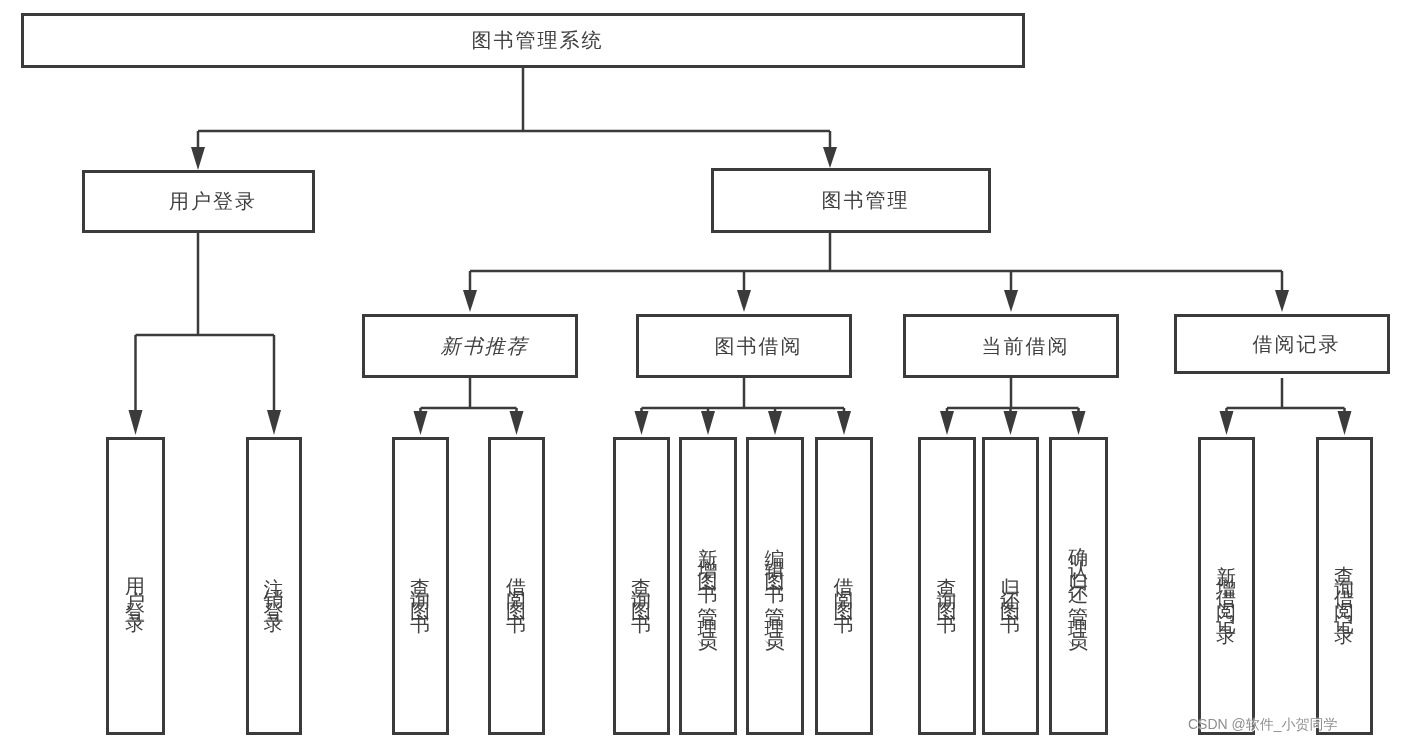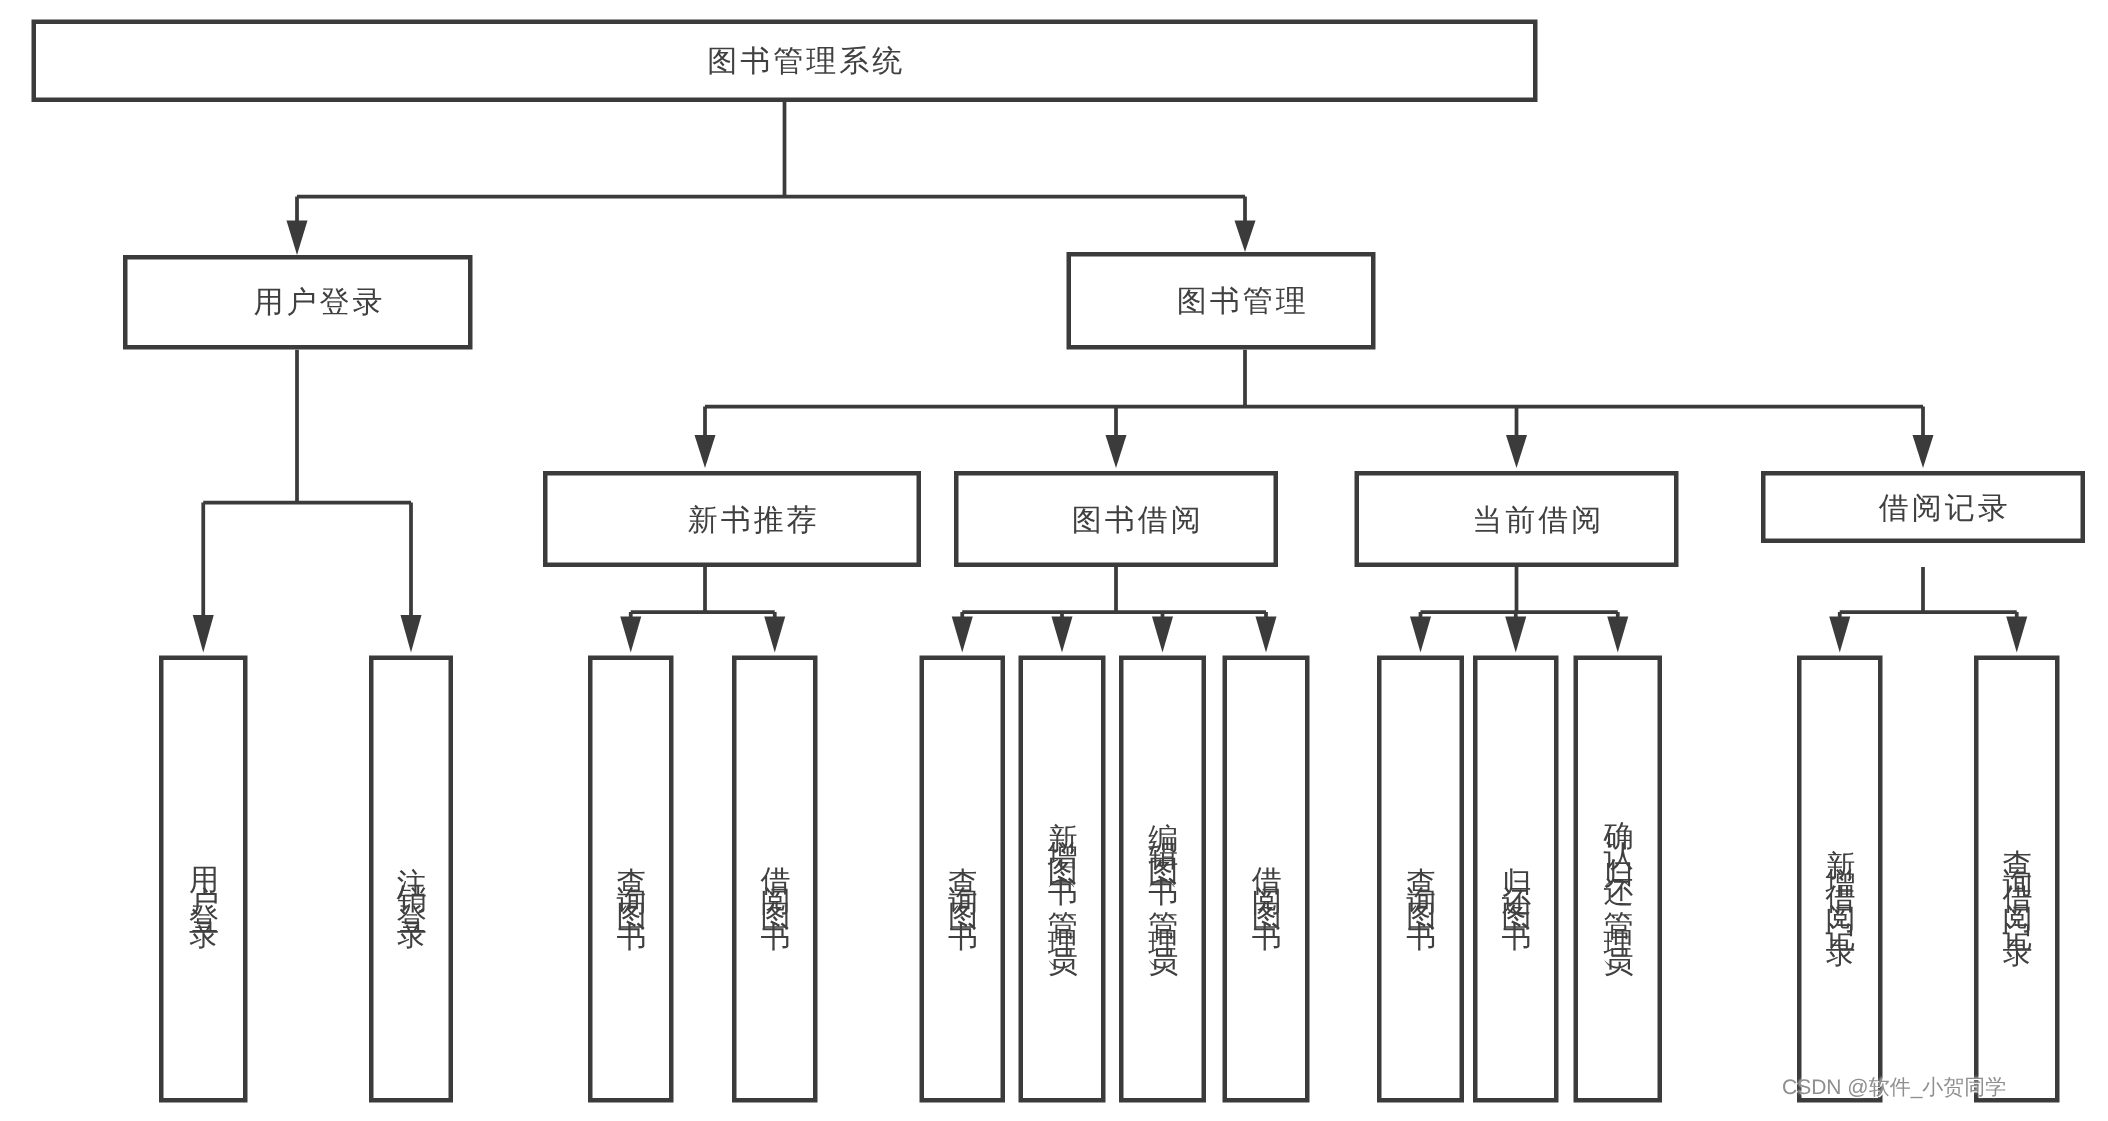--- a/index.html
+++ b/index.html
@@ -124,26 +124,26 @@
       <polygon points="1003.5,411 1017.5,411 1010.5,435"></polygon>
       <polygon points="1071.5,411 1085.5,411 1078.5,435"></polygon>
       <polygon points="1219.5,411 1233.5,411 1226.5,435"></polygon>
       <polygon points="1337.5,411 1351.5,411 1344.5,435"></polygon>
     </g>
   </svg>
 
   <div class="box h-box" style="left:21px; top:13px; width:1004px; height:55px;">图书管理系统</div>
 
   <div class="box h-box" style="left:82px; top:170px; width:233px; height:63px;">用户登录</div>
-  <div class="box h-box" style="left:711px; top:168px; width:206px; height:65px;">图书管理</div>
+  <div class="box h-box" style="left:711px; top:168px; width:280px; height:65px;">图书管理</div>
 
-  <div class="box h-box" style="left:362px; top:314px; width:252px; height:64px;">新书推荐</div>
+  <div class="box h-box" style="left:362px; top:314px; width:216px; height:64px;font-style:italic;">新书推荐</div>
   <div class="box h-box" style="left:903px; top:314px; width:216px; height:64px;">当前借阅</div>
   <div class="box h-box" style="left:636px; top:314px; width:216px; height:64px;">图书借阅</div>
-  <div class="box h-box" style="left:1174px; top:314px; width:216px; height:48px;">借阅记录</div>
+  <div class="box h-box" style="left:1174px; top:314px; width:216px; height:60px;">借阅记录</div>
 
   <div class="box v-box" style="left:106px; top:437px; width:59px; height:298px;">用户登录</div>
   <div class="box v-box" style="left:246px; top:437px; width:56px; height:298px;">注销登录</div>
 
   <div class="box v-box" style="left:392px; top:437px; width:57px; height:298px;">查询图书</div>
   <div class="box v-box" style="left:488px; top:437px; width:57px; height:298px;">借阅图书</div>
 
   <div class="box v-box" style="left:613px; top:437px; width:57px; height:298px;">查询图书</div>
   <div class="box v-box" style="left:679px; top:437px; width:58px; height:298px;">新增图书（管理员）</div>
   <div class="box v-box" style="left:746px; top:437px; width:58px; height:298px;">编辑图书（管理员）</div>

